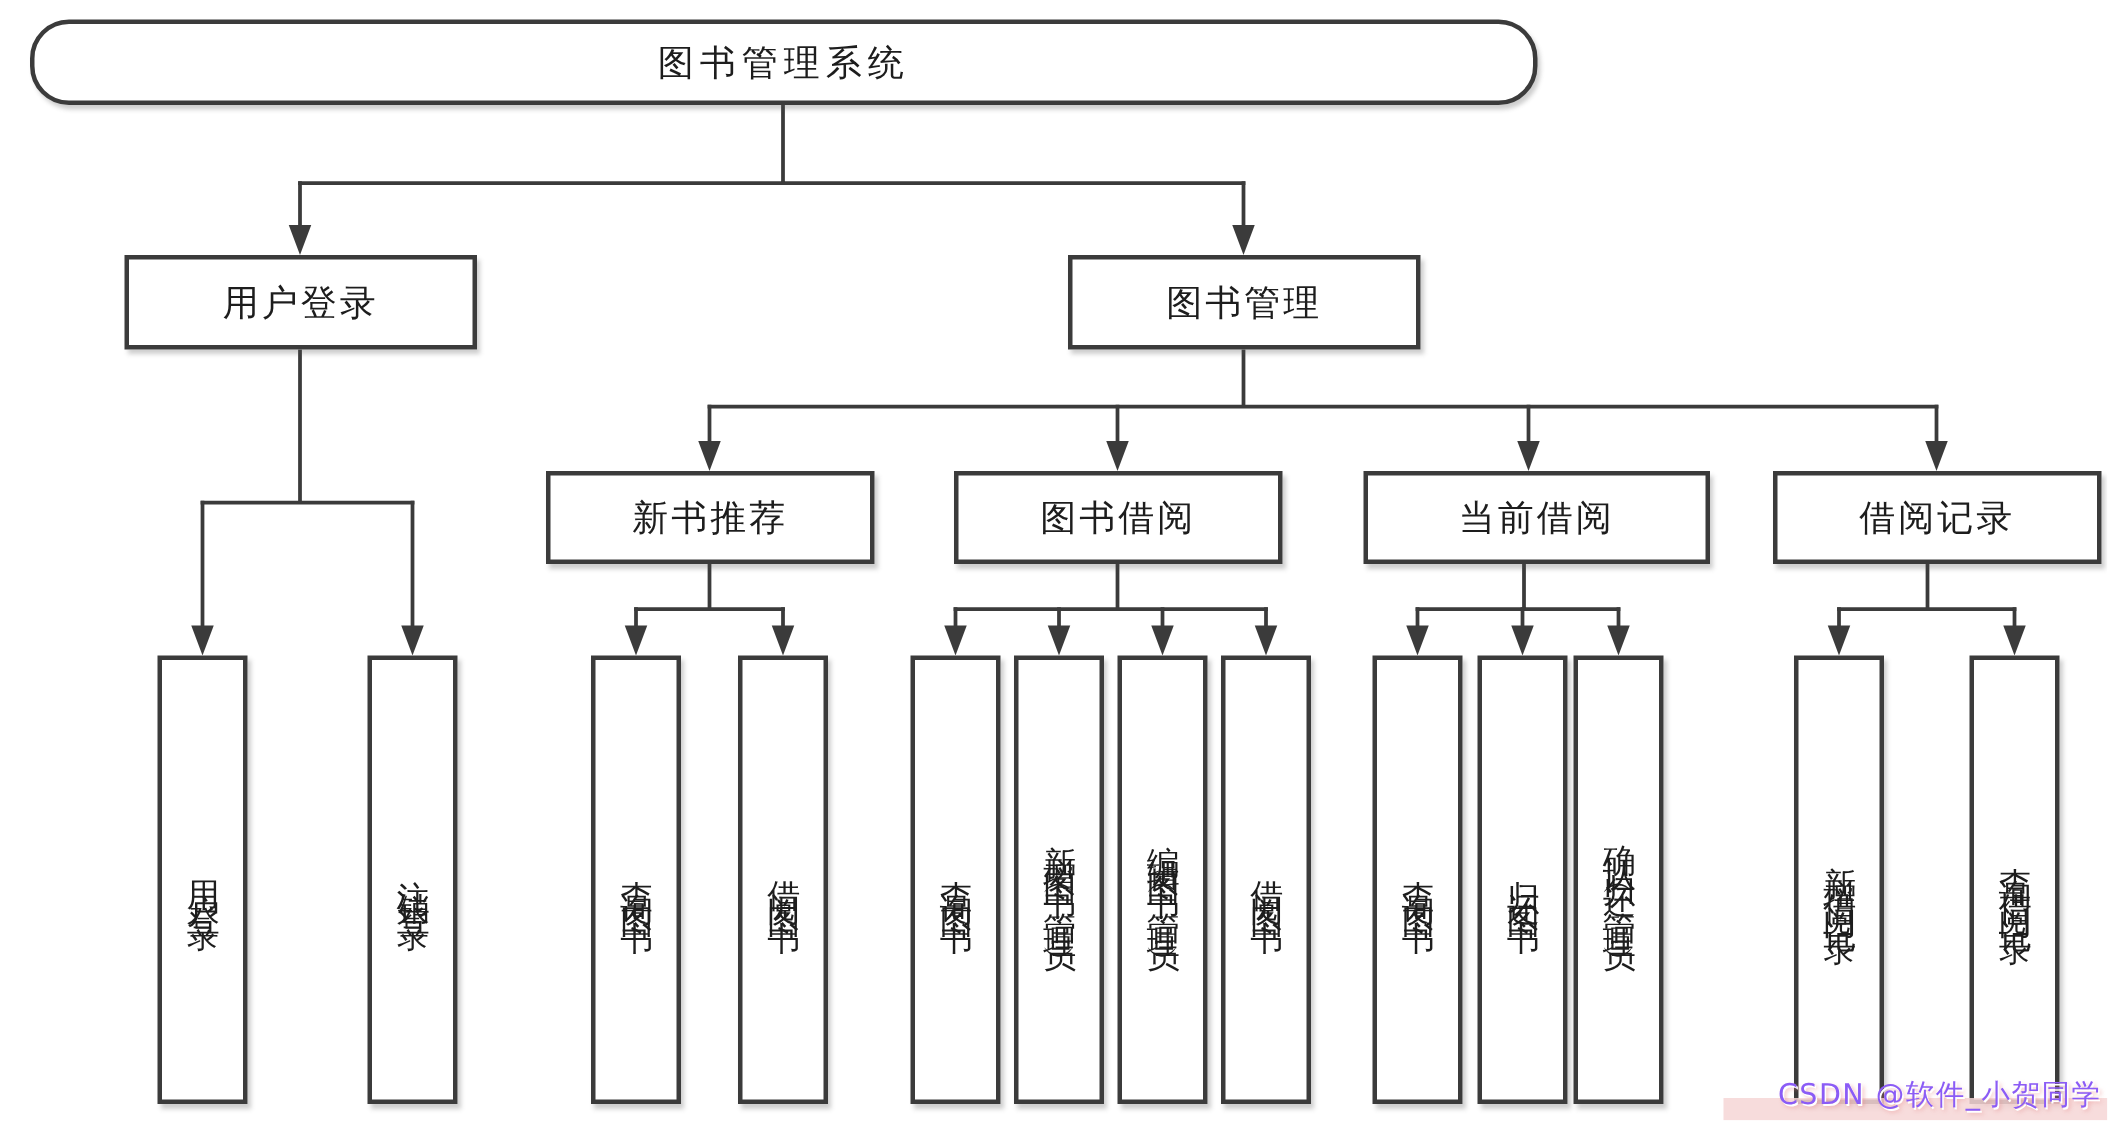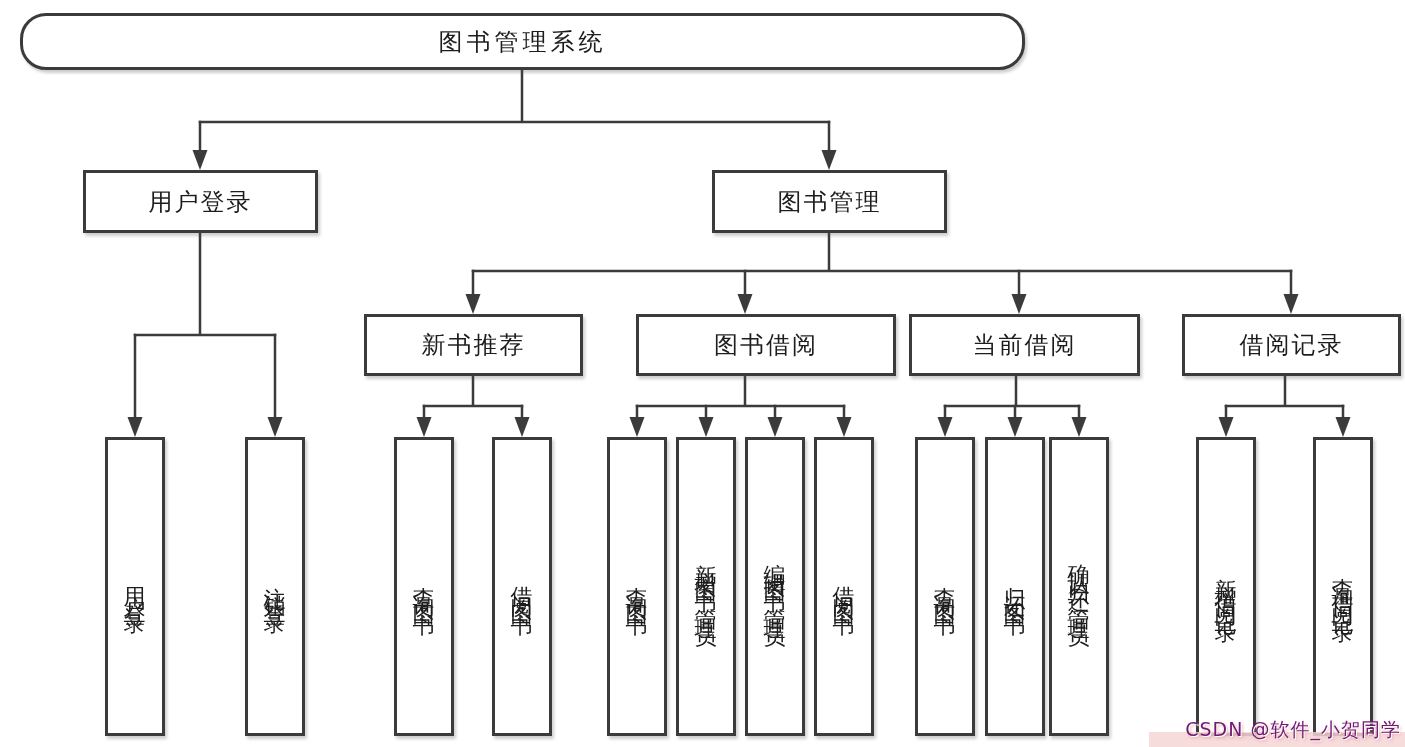--- a/index.html
+++ b/index.html
@@ -21,21 +21,21 @@
   .leaf span{
     writing-mode:vertical-rl;text-orientation:mixed;
     font-size:22px;letter-spacing:9px;line-height:1.05;
   }
   .wm-tint{
     position:absolute;right:0;bottom:0;width:256px;height:15px;
     background:rgba(246,214,214,.85);
   }
   .watermark{
     position:absolute;right:4px;bottom:4px;font-size:19px;letter-spacing:1px;
-    color:#701a75;white-space:nowrap;
+    color:#8b5cf6;white-space:nowrap;
     text-shadow:1px 1px 0 #ffffff, 2px 2px 3px rgba(232,130,130,.6);
   }
 </style>
 </head>
 <body>
 
 <div class="stage">
 
   <svg class="connectors" width="1405" height="747">
 
@@ -85,21 +85,21 @@
   <div class="node h" style="left:83px;top:170px;width:235px;height:63px;">
     <span>用户登录</span>
   </div>
   <div class="node h" style="left:364px;top:314px;width:219px;height:62px;">
     <span>新书推荐</span>
   </div>
 
   <div class="node h" style="left:712px;top:170px;width:235px;height:63px;">
     <span>图书管理</span>
   </div>
-  <div class="node h" style="left:636px;top:314px;width:260px;height:62px;">
+  <div class="node h" style="left:636px;top:314px;width:219px;height:62px;">
     <span>图书借阅</span>
   </div>
   <div class="node h" style="left:909px;top:314px;width:231px;height:62px;">
     <span>当前借阅</span>
   </div>
   <div class="node h" style="left:1182px;top:314px;width:219px;height:62px;">
     <span>借阅记录</span>
   </div>
 
   <div class="node leaf" style="left:105px;top:437px;width:60px;height:299px;">

